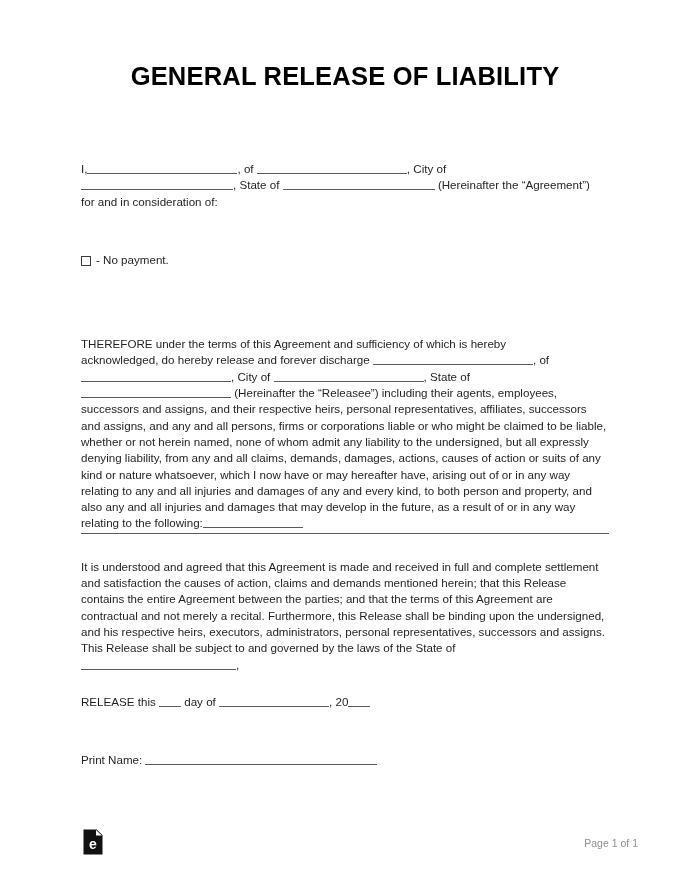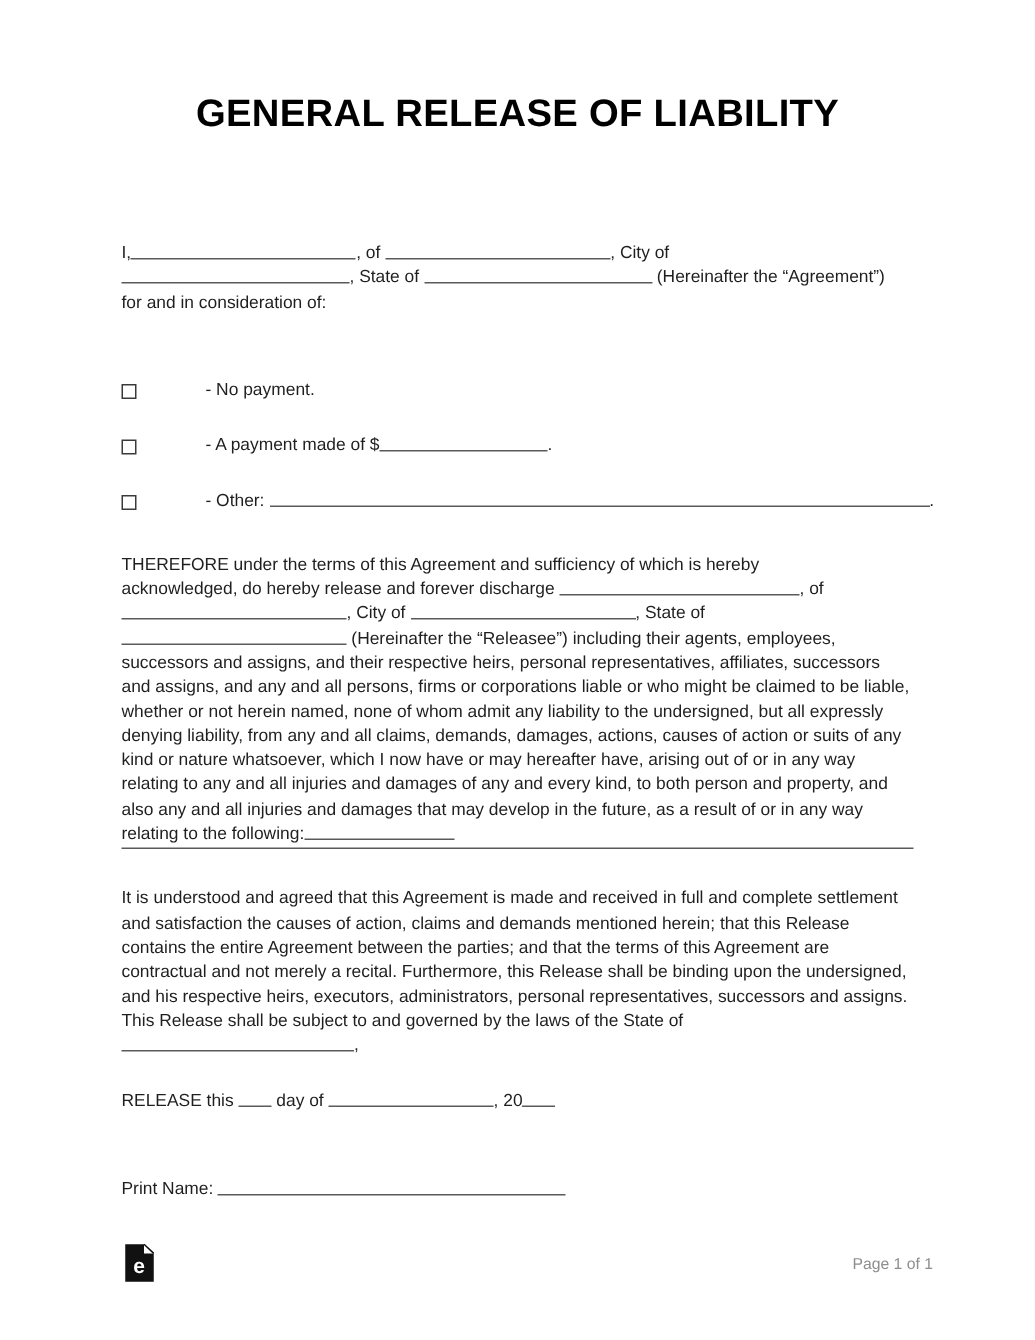--- a/index.html
+++ b/index.html
@@ -78,21 +78,20 @@
   .b-year   { width: 22px; }
   .b-sig1   { width: 62px; }
   .b-sig2   { width: 178px; }
   .b-print  { width: 232px; }
 
   
   .check-row {
     display: flex;
     align-items: flex-start;
     white-space: nowrap;
-    gap: 41px;
   }
   .checkbox {
     display: inline-block;
     width: 8px;
     height: 8px;
     border: 1.2px solid #3a3a3a;
     background: #ffffff;
     margin-right: 5px;
     margin-top: 4px;
     flex: 0 0 auto;
@@ -102,21 +101,21 @@
   
   .footer-logo {
     position: absolute;
     left: 83px;
     top: 829px;
     width: 20px;
     height: 26px;
   }
   .page-number {
     position: absolute;
-    right: 68px;
+    right: 52px;
     top: 837px;
     font-size: 10.5px;
     color: #8e8e8e;
     text-align: left;
   }
 
   .nowrap { white-space: nowrap; }
 </style>
 </head>
 <body>
@@ -145,36 +144,23 @@
 
     <div class="gap-md"></div>
 
     <div class="check-row">
       <span class="checkbox"></span>
       <span class="check-label">- No payment.</span>
     </div>
 
     <div class="gap-md"></div>
 
-    <div class="check-row">
-      <span class="checkbox"></span>
-      <span class="check-label">
-        <span>- A payment made of $</span><span class="blank b-money"></span><span>.</span>
-      </span>
-    </div>
-
-    <div class="gap-md"></div>
-
-    <div class="check-row">
-      <span class="checkbox"></span>
-      <span class="check-label">
-        <span>- Other:</span>
-        <span class="blank b-other"></span><span>.</span>
-      </span>
-    </div>
+
+    <div class="gap-md"></div>
+
 
     <div class="gap-lg"></div>
 
     <div class="para">
       <span>THEREFORE under the terms of this Agreement and sufficiency of which is hereby</span><br>
       <span class="nowrap">
         <span>acknowledged, do hereby release and forever discharge</span>
         <span class="blank b-rel"></span><span>, of</span>
       </span><br>
       <span class="nowrap">

